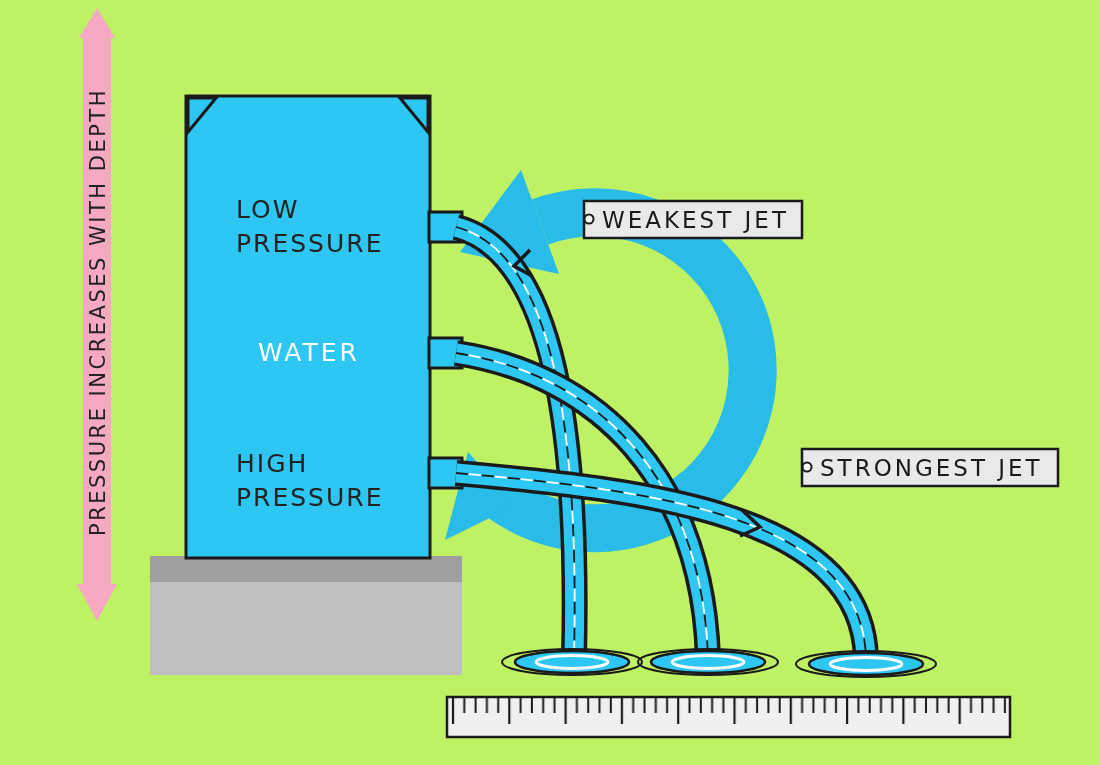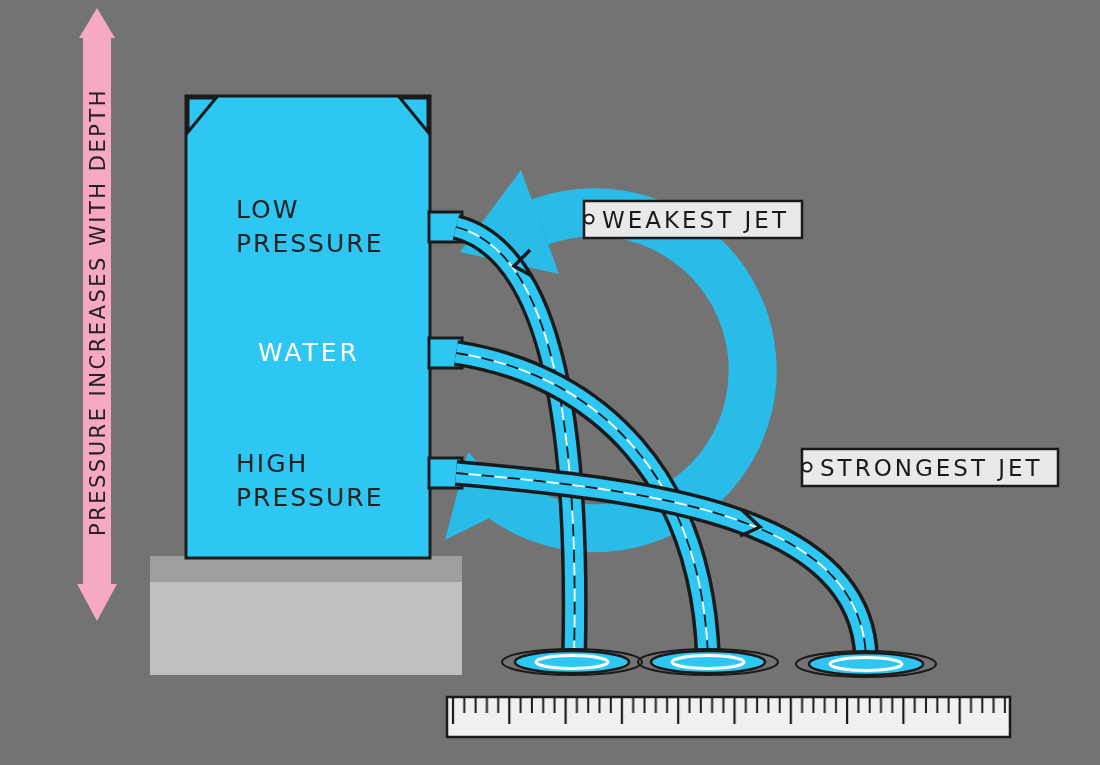--- a/index.html
+++ b/index.html
@@ -1,16 +1,16 @@
 <!DOCTYPE html>
 <html><head>
 <meta charset="utf-8">
 <style>
   html,body{margin:0;padding:0;background:#fff;}
-  .stage{position:relative;width:1100px;height:765px;background:#737373;overflow:hidden;
+  .stage{position:relative;width:1100px;height:765px;background:#bef264;overflow:hidden;
          font-family:"DejaVu Sans",sans-serif;text-align:right;}
   svg{position:absolute;left:0;top:0;}
   text{font-family:"DejaVu Sans",sans-serif;}
   .tank-label{font-size:25px;letter-spacing:2px;fill:#222;font-weight:500;}
   .tank-label-white{font-size:25px;letter-spacing:3px;fill:#ffffff;font-weight:500;}
   .callout-text{font-size:23px;letter-spacing:3px;fill:#1a1a1a;font-weight:500;}
   .arrow-text{font-size:21px;letter-spacing:2.5px;fill:#222;font-weight:500;}
 </style>
 </head>
 <body>

